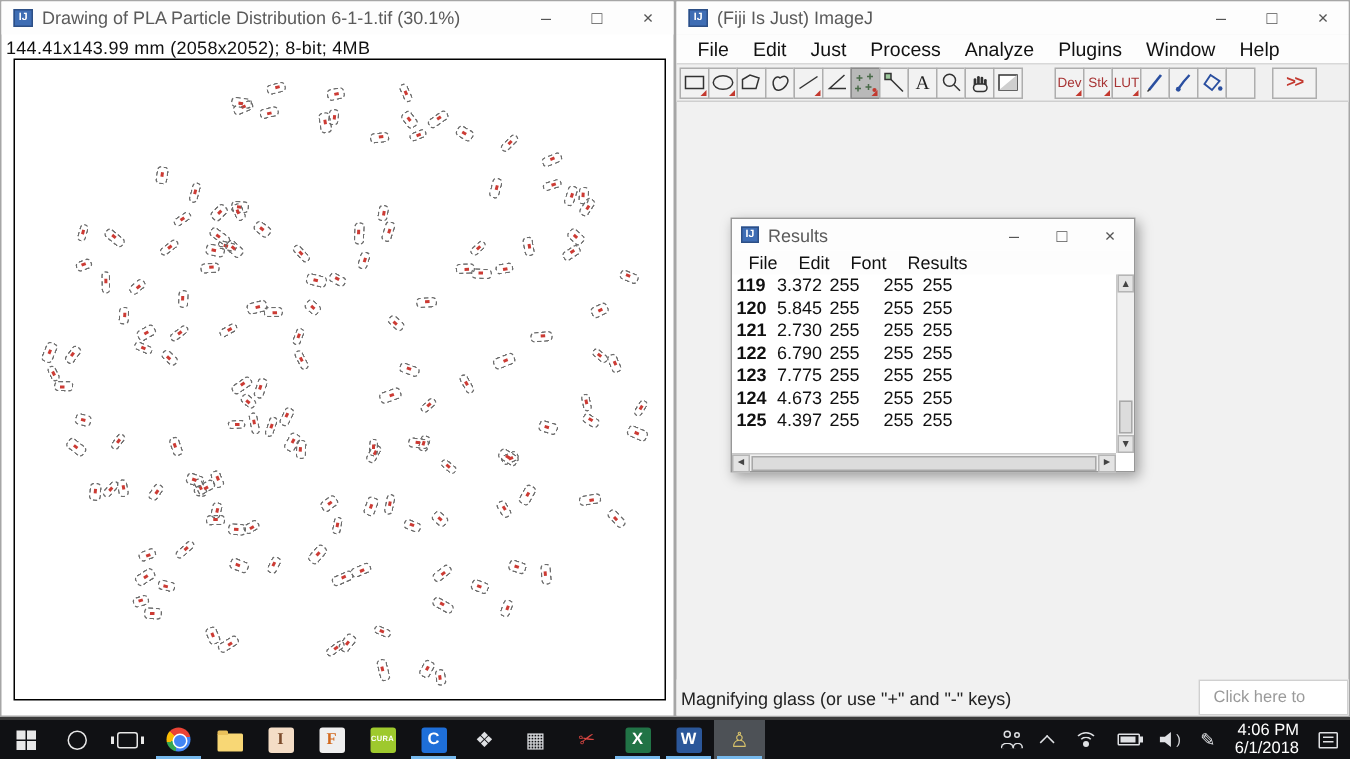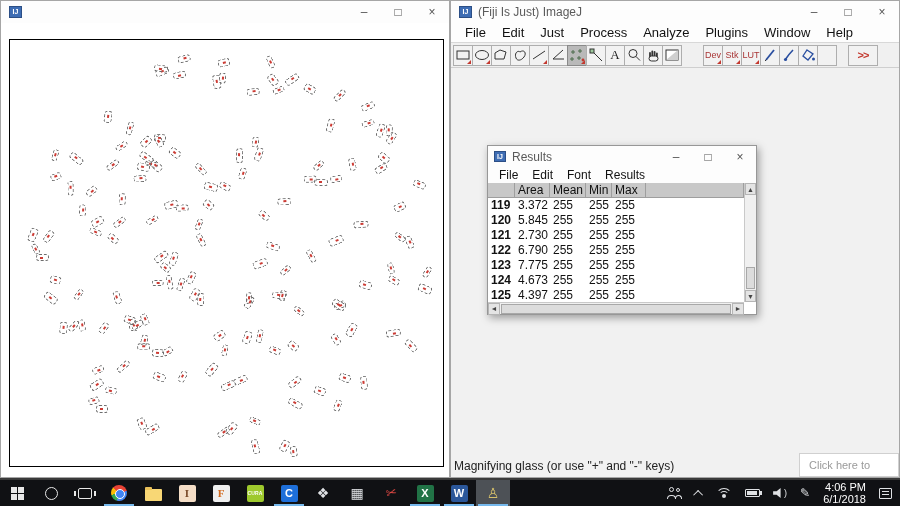--- a/index.html
+++ b/index.html
@@ -164,26 +164,28 @@
   .action .l1 { top:2px; } .action .l2 { top:5px; }
 </style>
 </head>
 <body>
 
 <div id="screen">
 
   <div id="left-window">
     <div class="titlebar">
       <span class="app-ic">IJ</span>
+      <span class="t-title">Drawing of PLA Particle Distribution 6-1-1.tif (30.1%)</span>
       <span class="win-controls">
         <span class="wc">–</span>
         <span class="wc">□</span>
         <span class="wc">×</span>
       </span>
     </div>
+    <div id="info-line">144.41x143.99 mm (2058x2052); 8-bit; 4MB</div>
     <div id="image-canvas">
         <div class="particle" style="left: 183.2px; top: 181px; width: 11.7px; height: 6.4px; transform: rotate(111deg);">
           <i style="background: rgb(204, 59, 52);"></i>
         </div>
         <div class="particle" style="left: 184.1px; top: 125.7px; width: 13.7px; height: 6px; transform: rotate(47deg);">
           <i style="background: rgb(204, 59, 52);"></i>
         </div>
         <div class="particle" style="left: 200.4px; top: 37.8px; width: 14px; height: 7.7px; transform: rotate(81deg);">
           <i style="background: rgb(204, 59, 52);"></i>
         </div>
@@ -789,30 +791,20 @@
       </span>
     </div>
     <div id="res-menubar">
         <span class="menu-item">File</span>
         <span class="menu-item">Edit</span>
         <span class="menu-item">Font</span>
         <span class="menu-item">Results</span>
       </div>
 
     <div id="res-table">
-      <div id="res-header">
-          <div class="r-row">
-            <span class="r-cell c0"></span>
-            <span class="r-cell c1">Area</span>
-            <span class="r-cell c2">Mean</span>
-            <span class="r-cell c3">Min</span>
-            <span class="r-cell c4">Max</span>
-            <span class="r-cell c5"></span>
-          </div>
-        </div>
       <div id="res-rows">
           <div class="r-row">
             <span class="r-cell c0">119</span>
             <span class="r-cell c1">3.372</span>
             <span class="r-cell c2">255</span>
             <span class="r-cell c3">255</span>
             <span class="r-cell c4">255</span>
             <span class="r-cell c5"></span>
           </div>
           <div class="r-row">

